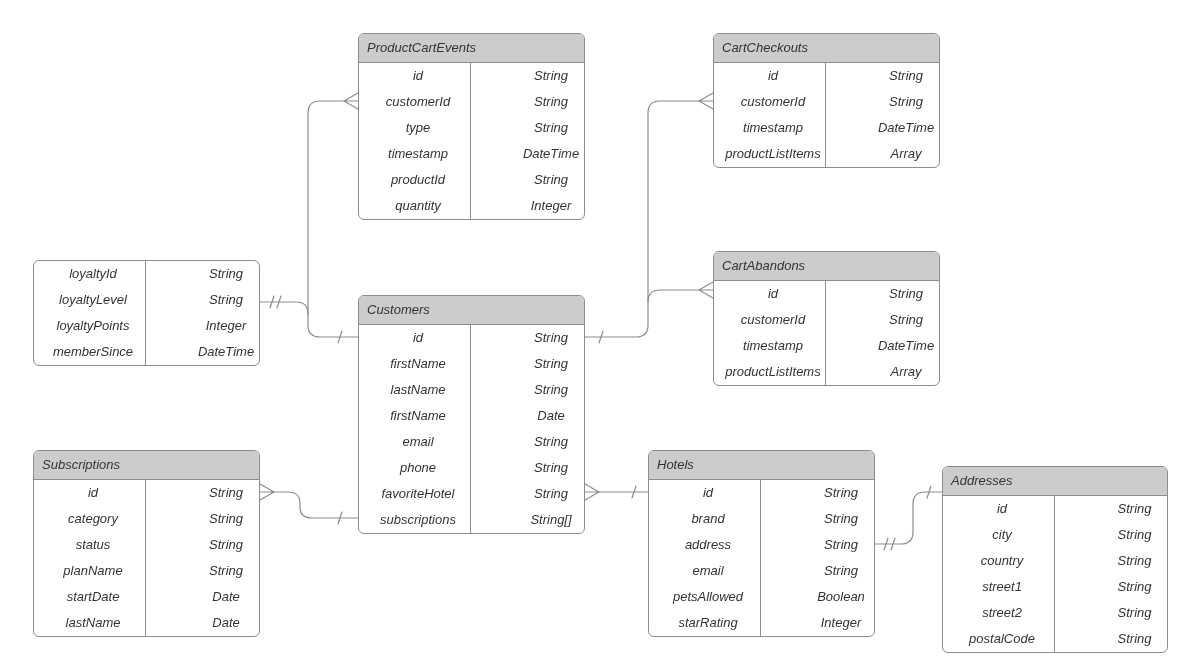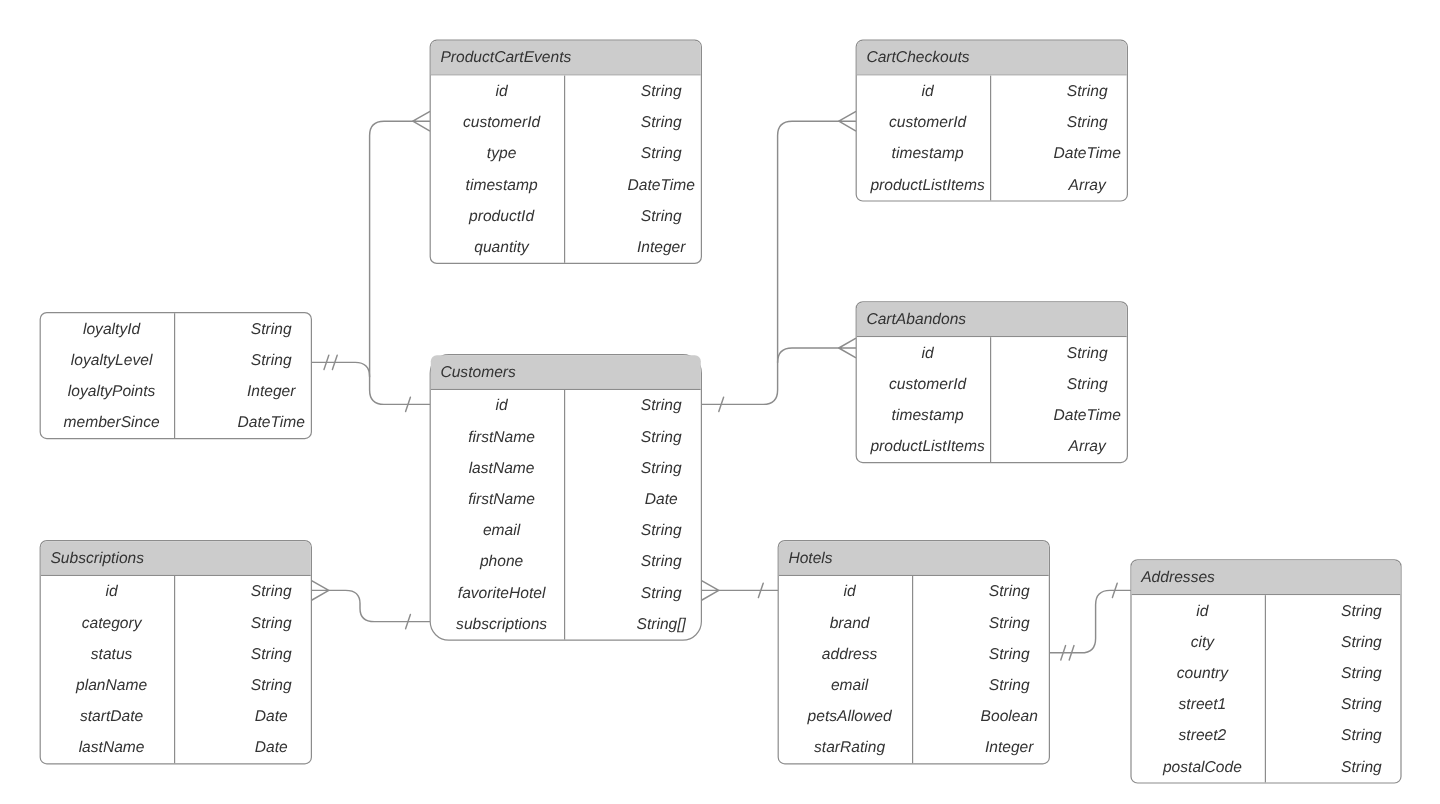--- a/index.html
+++ b/index.html
@@ -218,21 +218,21 @@
           <div class="cell type">Integer</div>
         </div>
         <div class="field-row">
           <div class="cell name">memberSince</div>
           <div class="cell type">DateTime</div>
         </div>
         <div class="entity-divider"></div>
       </div>
     </div>
 
-  <div class="entity" style="left:358px; top:295px; width:227px;border-radius:16px;">
+  <div class="entity" style="left:358px; top:295px; width:227px;">
       <div class="entity-header">Customers</div>
       <div class="entity-body">
         <div class="field-row">
           <div class="cell name">id</div>
           <div class="cell type">String</div>
         </div>
         <div class="field-row">
           <div class="cell name">firstName</div>
           <div class="cell type">String</div>
         </div>

